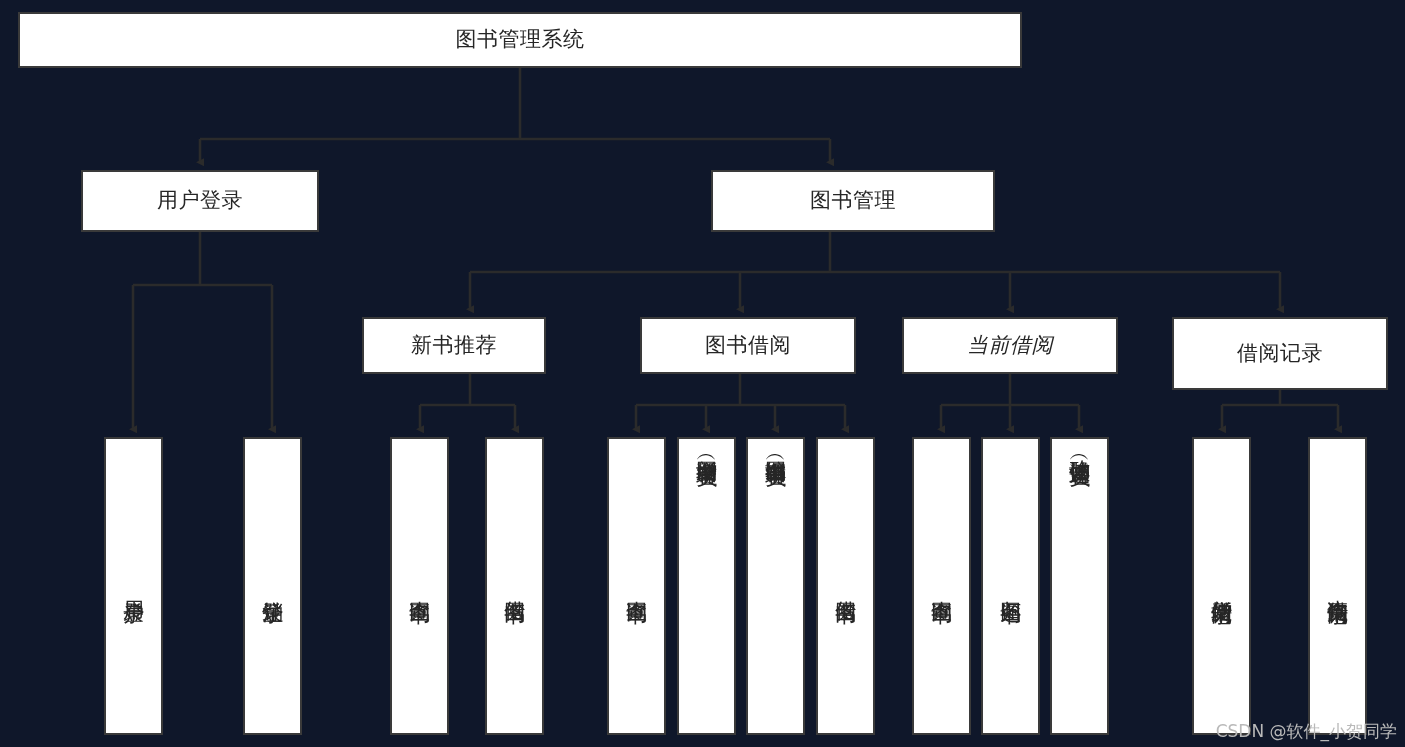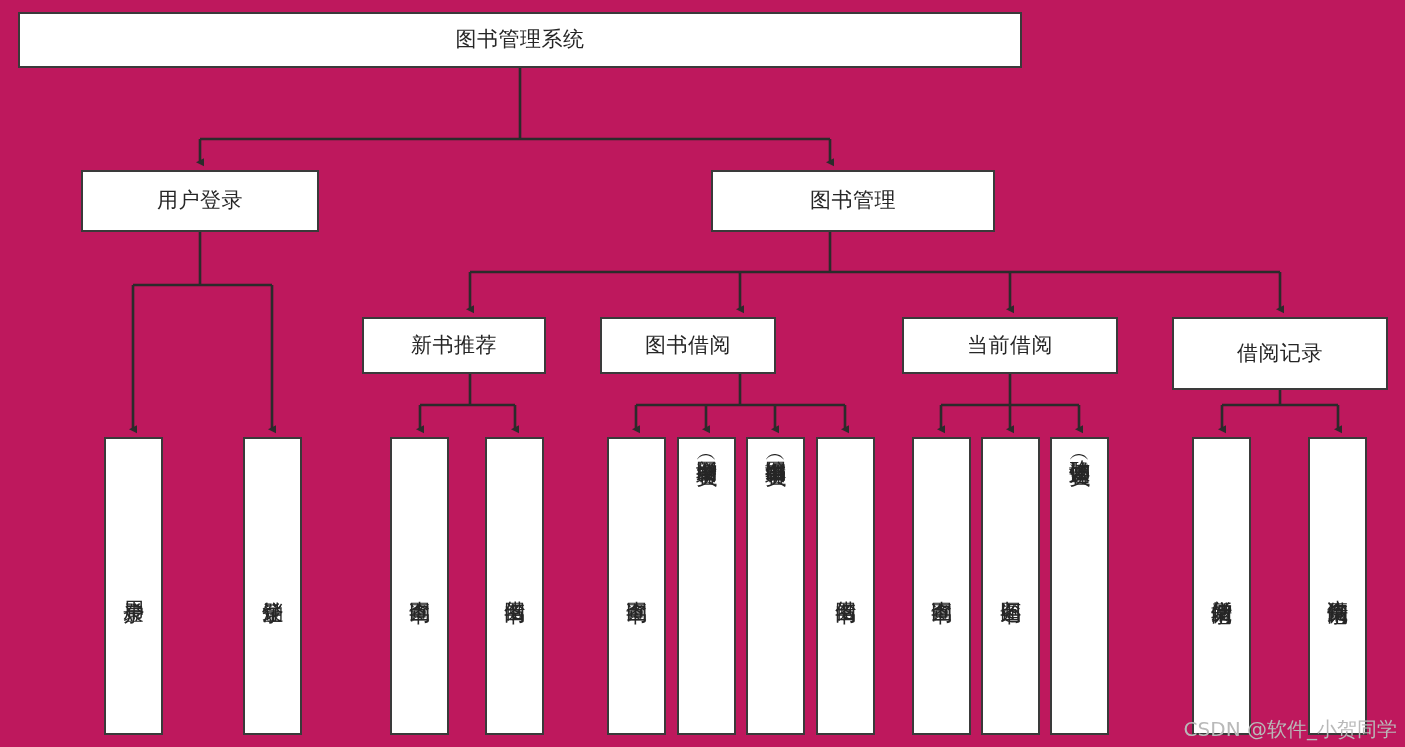--- a/index.html
+++ b/index.html
@@ -7,21 +7,21 @@
     padding: 0;
     background: #ffffff;
   }
   body {
     font-family: "DejaVu Sans", "Liberation Sans", sans-serif;
   }
   #canvas {
     position: relative;
     width: 1405px;
     height: 747px;
-    background: #be185d;
+    background: #0f172a;
     overflow: hidden;
   }
   #edges {
     position: absolute;
     left: 0;
     top: 0;
     width: 1405px;
     height: 747px;
   }
   .node {
@@ -58,21 +58,21 @@
     text-align: center;
     white-space: nowrap;
   }
   .node-v.overflow-top {
     align-items: flex-start;
   }
   .watermark {
     position: absolute;
     right: 8px;
     bottom: 4px;
-    font-size: 20px;
+    font-size: 17px;
     color: #b9b9b9;
     z-index: 5;
     white-space: nowrap;
     pointer-events: none;
   }
 </style>
 </head>
 <body>
 
 <div id="canvas">
@@ -137,24 +137,24 @@
   <div class="node node-h" style="left:81px; top:170px; width:238px; height:62px;">
     <span class="label">用户登录</span>
   </div>
   <div class="node node-h" style="left:711px; top:170px; width:284px; height:62px;">
     <span class="label">图书管理</span>
   </div>
 
   <div class="node node-h" style="left:362px; top:317px; width:184px; height:57px;">
     <span class="label">新书推荐</span>
   </div>
-  <div class="node node-h" style="left:600px; top:317px; width:176px; height:57px;">
+  <div class="node node-h" style="left:640px; top:317px; width:216px; height:57px;">
     <span class="label">图书借阅</span>
   </div>
-  <div class="node node-h" style="left:902px; top:317px; width:216px; height:57px;">
+  <div class="node node-h" style="left:902px; top:317px; width:216px; height:57px;font-style:italic;">
     <span class="label">当前借阅</span>
   </div>
   <div class="node node-h" style="left:1172px; top:317px; width:216px; height:73px;">
     <span class="label">借阅记录</span>
   </div>
 
   <div class="node node-v" style="left:104px; top:437px; width:59px; height:298px;">
     <span class="label">用户登录</span>
   </div>
   <div class="node node-v" style="left:243px; top:437px; width:59px; height:298px;">

